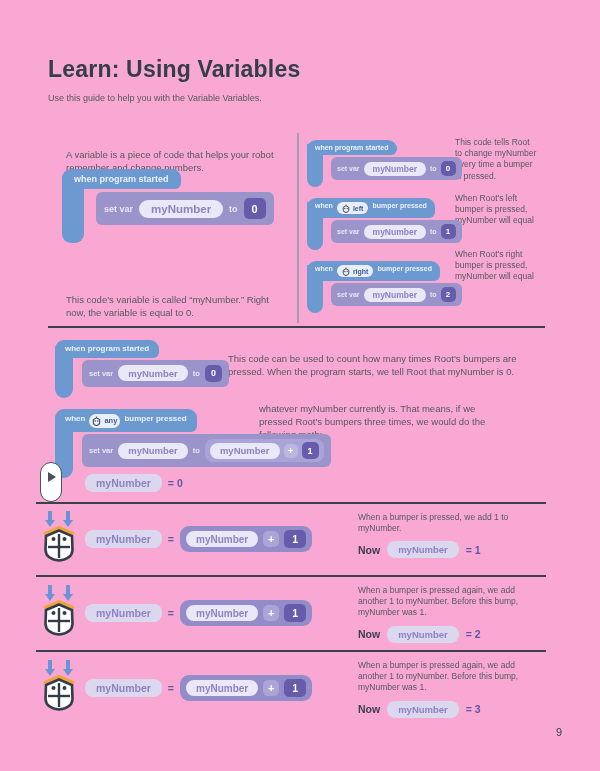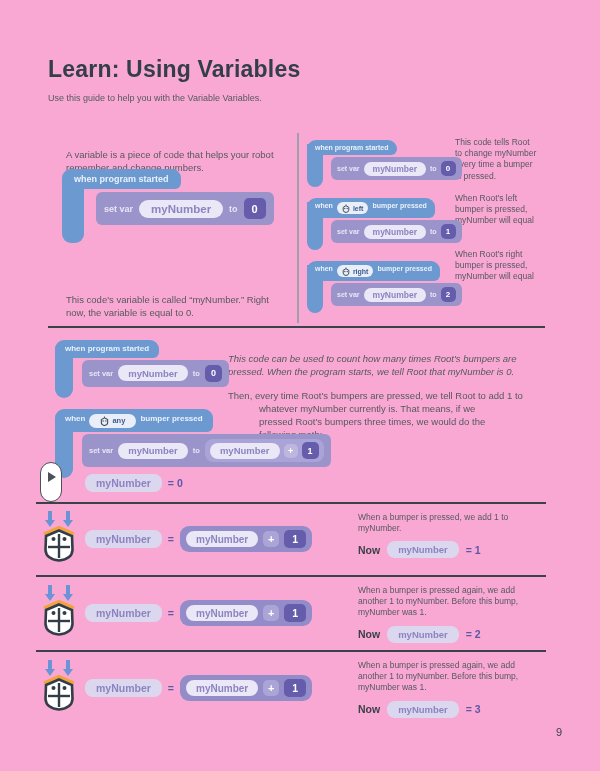--- a/index.html
+++ b/index.html
@@ -42,21 +42,21 @@
   .script-sm .field { font-size:8.5px; padding:2px 9px; }
   .script-sm .vchip { width:15px; height:15px; font-size:8px; }
   .script-sm .pillopt { font-size:7px; padding:1.5px 5px; }
 
   .script-md { padding-bottom:11px; }
   .script-md .spine { width:18px; top:10px; }
   .script-md .hat { font-size:8px; padding:4.5px 10px; }
   .script-md .blk { font-size:7.5px; padding:5px 7px; gap:5px; margin-left:27px; margin-top:2px; }
   .script-md .field { font-size:9.5px; padding:2.5px 10px; }
   .script-md .vchip { width:17px; height:17px; font-size:9px; }
-  .script-md .pillopt { font-size:7.5px; padding:2px 11px; }
+  .script-md .pillopt { font-size:7.5px; padding:2px 3px; }
   .script-md .pchip { width:14px; height:14px; font-size:9px; }
 
   
   .row { position:absolute; left:0; width:600px; }
   .play { position:absolute; width:22px; height:40px; border:1.6px solid #4A5157; border-radius:11px; background:#fff; }
   .ptri { position:absolute; left:7px; top:9px; width:0; height:0; border-left:8px solid #4A5157; border-top:5px solid transparent; border-bottom:5px solid transparent; }
   .expr-line { position:absolute; display:inline-flex; align-items:center; gap:6px; }
   .vpill { background:#DBD7EF; color:#8C84C0; font-weight:bold; font-size:10.5px; padding:3px 11px; border-radius:8px; white-space:nowrap; }
   .eqtext { color:#5E57A5; font-weight:bold; font-size:10.5px; }
   .rexpr { background:#938CC8; border-radius:9px; padding:4px 6px; display:inline-flex; align-items:center; gap:5px; }
@@ -203,22 +203,21 @@
         <span>to</span>
         <span class="expr">
           <span class="field">myNumber</span>
           <span class="pchip">+</span>
           <span class="vchip">1</span>
         </span>
       </div>
     </div>
   </div>
 
-  <div class="body-text" style="position:absolute;left:228px;top:352px;width:308px;font-style:italic;">This code can be used to count how many times Root's bumpers are pressed. When the program starts, we tell Root that myNumber is 0.</div>
-  <div class="body-text" style="position:absolute;left:228px;top:389px;width:330px;">Then, every time Root's bumpers are pressed, we tell Root to add 1 to</div>
+  <div class="body-text" style="position:absolute;left:228px;top:352px;width:308px;">This code can be used to count how many times Root's bumpers are pressed. When the program starts, we tell Root that myNumber is 0.</div>
   <div class="body-text" style="position:absolute;left:259px;top:402px;width:230px;">whatever myNumber currently is. That means, if we pressed Root's bumpers three times, we would do the following math:</div>
 
   <div class="row" style="top:460px;height:42px;">
     <div class="play" style="left:40px;top:2px;">
       <span class="ptri"></span>
     </div>
     <div class="expr-line" style="left:85px;top:14px;">
       <span class="vpill">myNumber</span>
       <span class="eqtext">= 0</span>
     </div>

